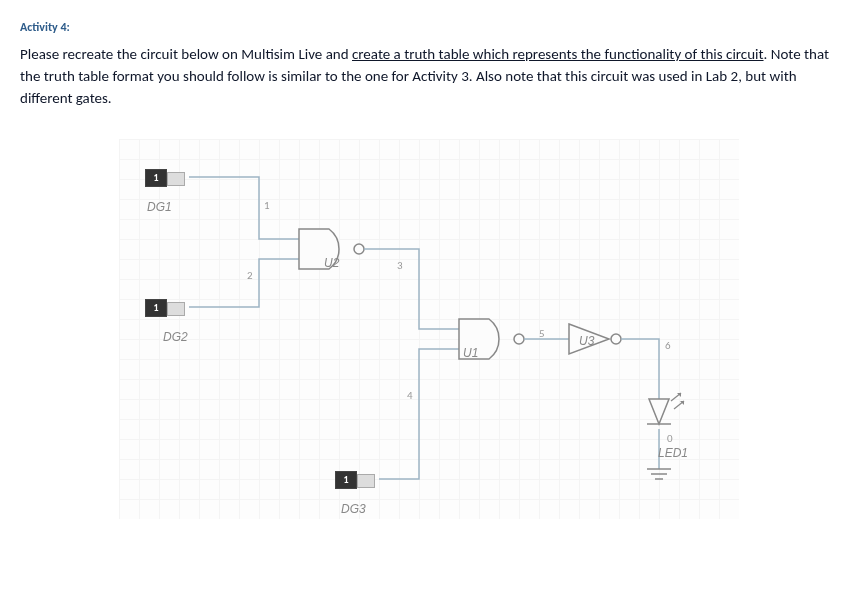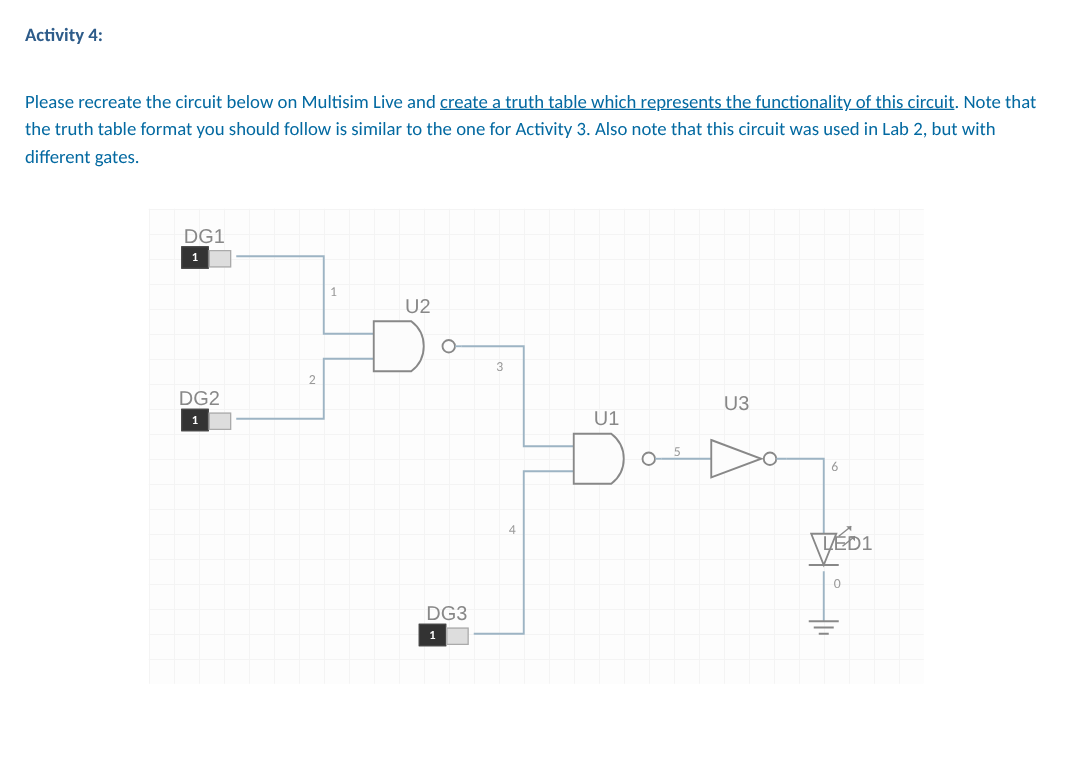--- a/index.html
+++ b/index.html
@@ -8,46 +8,48 @@
     font-family: Calibri, Arial, sans-serif;
     font-size: 15px;
     color: #333;
     background: #fff;
     width: 858px;
     box-sizing: border-box;
   }
   .heading {
     color: #2e5c8a;
     font-weight: bold;
-    font-size: 15px;
-    margin-bottom: 34px;
+    font-size: 12px;
+    margin-bottom: 10px;
   }
   .instructions {
-    color: #0369a1;
+    color: #0f172a;
     line-height: 1.45;
     margin-bottom: 30px;
   }
   .underline {
     text-decoration: underline;
   }
   .circuit-area {
     margin: 0 auto;
     width: 620px;
     height: 380px;
     position: relative;
     background:
       repeating-linear-gradient(to right, #f4f4f4 0, #f4f4f4 1px, transparent 1px, transparent 20px),
       repeating-linear-gradient(to bottom, #f4f4f4 0, #f4f4f4 1px, transparent 1px, transparent 20px),
       #fdfdfd;
   }
   .label {
     position: absolute;
-    font-size: 16px;
+    font-size: 12px;
     color: #888;
+    font-style: italic;
     font-family: Arial, sans-serif;
+    margin-top: 47px;
   }
   .wirelabel {
     position: absolute;
     font-size: 11px;
     color: #999;
   }
   
   .dg {
     position: absolute;
     width: 44px;
@@ -136,34 +138,34 @@
       <line x1="536" y1="340" x2="544" y2="340" stroke="#888" stroke-width="1.5"></line>
     </g>
   </svg>
 
   <div class="label" style="left:28px;top:14px">DG1</div>
   <div class="dg" style="left:26px;top:30px">
     <div class="box">1</div>
     <div class="sw"></div>
   </div>
 
-  <div class="label" style="left:24px;top:144px">DG2</div>
+  <div class="label" style="left:44px;top:144px">DG2</div>
   <div class="dg" style="left:26px;top:160px">
     <div class="box">1</div>
     <div class="sw"></div>
   </div>
 
   <div class="label" style="left:222px;top:316px">DG3</div>
   <div class="dg" style="left:216px;top:332px">
     <div class="box">1</div>
     <div class="sw"></div>
   </div>
 
   <div class="label" style="left:205px;top:70px">U2</div>
-  <div class="label" style="left:356px;top:160px">U1</div>
+  <div class="label" style="left:344px;top:160px">U1</div>
   <div class="label" style="left:460px;top:148px">U3</div>
   <div class="label" style="left:539px;top:260px">LED1</div>
 
   <div class="wirelabel" style="left:145px;top:60px">1</div>
   <div class="wirelabel" style="left:128px;top:130px">2</div>
   <div class="wirelabel" style="left:278px;top:120px">3</div>
   <div class="wirelabel" style="left:288px;top:250px">4</div>
   <div class="wirelabel" style="left:420px;top:188px">5</div>
   <div class="wirelabel" style="left:546px;top:200px">6</div>
   <div class="wirelabel" style="left:548px;top:293px">0</div>

